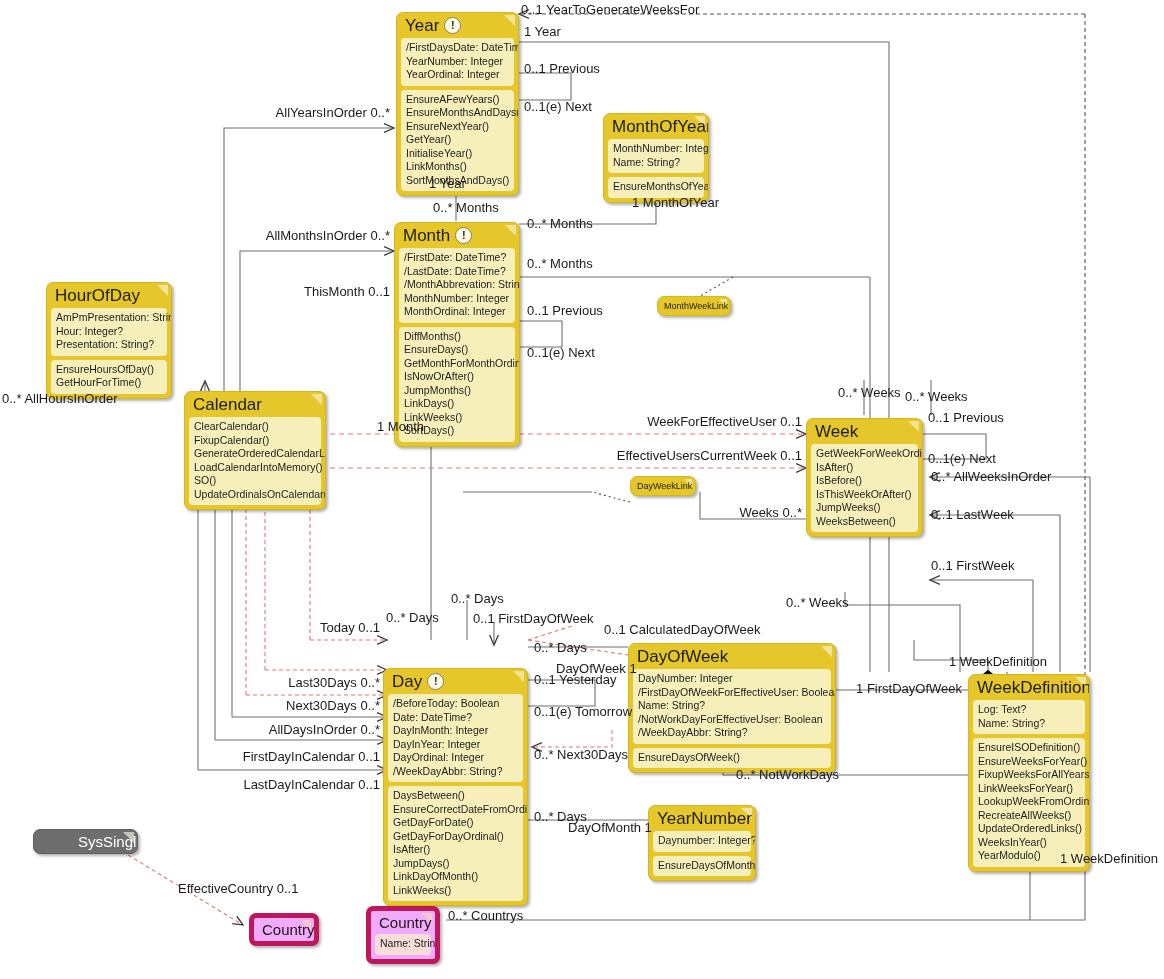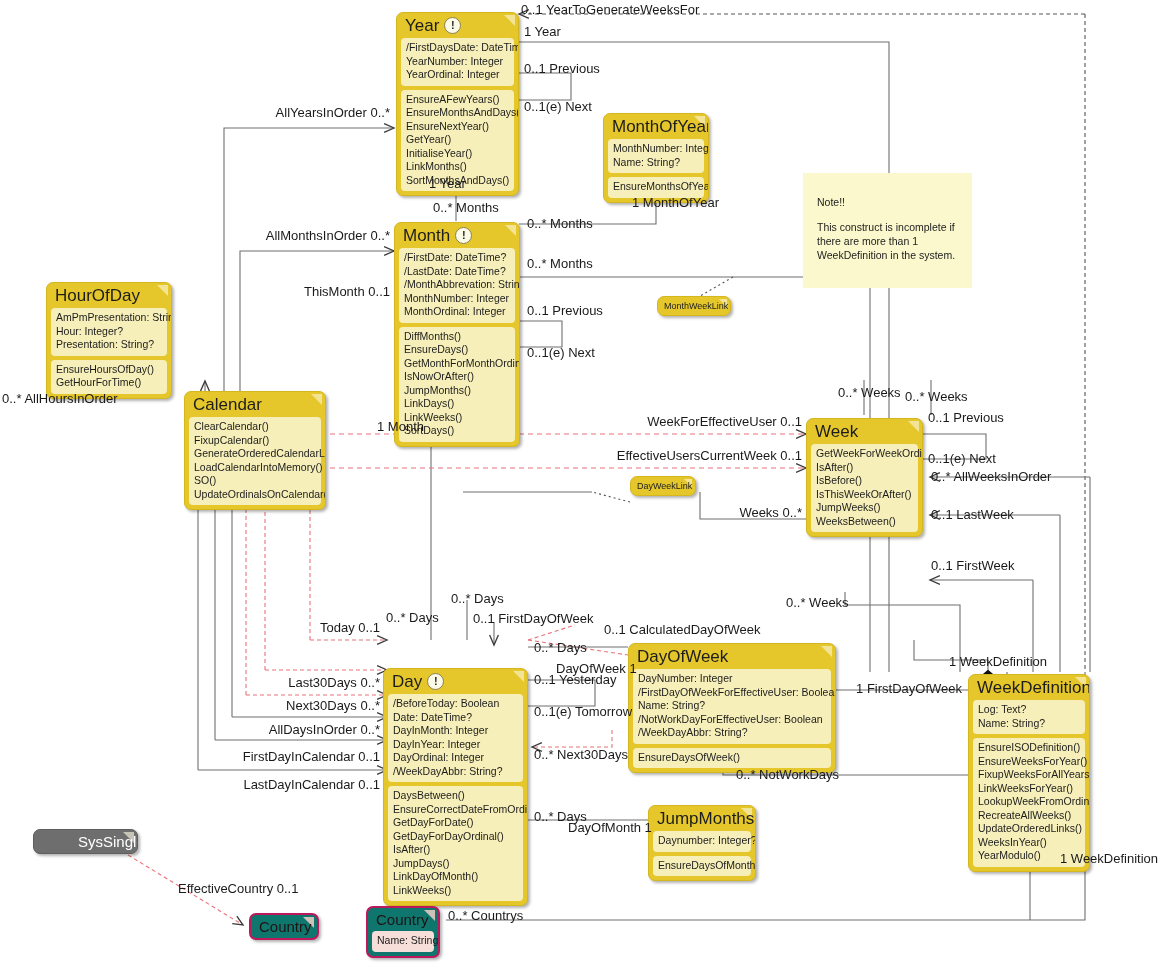--- a/index.html
+++ b/index.html
@@ -26,21 +26,21 @@
   }
   
   .uml {
     position: absolute;
     border-radius: 7px;
     box-shadow: 2px 2px 3px rgba(0,0,0,0.30);
     box-sizing: border-box;
     overflow: hidden;
   }
   .uml.yellow { background: #e5c72b; border: 1px solid #d4b71f; }
-  .uml.red    { background: #0f766e; border: 2px solid #be185d; }
+  .uml.red    { background: #f0abfc; border: 5px solid #be185d; }
   .uml.grey   { background: #6e6e6e; border: 1px solid #5f5f5f; }
 
   .uml .title {
     font-size: 17px;
     color: #1d1d1d;
     padding: 3px 8px 2px 8px;
     line-height: 20px;
     white-space: nowrap;
     position: relative;
   }
@@ -374,21 +374,21 @@
       <div>LookupWeekFromOrdinal()</div>
       <div>RecreateAllWeeks()</div>
       <div>UpdateOrderedLinks()</div>
       <div>WeeksInYear()</div>
       <div>YearModulo()</div>
     </div>
   </div>
 
   <div class="uml yellow" style="left:648px; top:805px; width:108px;">
     <div class="corner"></div>
-    <div class="title">JumpMonths</div>
+    <div class="title">YearNumber</div>
     <div class="compartment">
       <div>Daynumber: Integer?</div>
     </div>
     <div class="compartment">
       <div>EnsureDaysOfMonth()</div>
     </div>
   </div>
 
   <div class="uml grey" style="left:33px; top:829px; width:105px;">
     <div class="corner"></div>
@@ -411,27 +411,20 @@
   <div class="uml yellow" style="left:657px; top:296px; width:74px;">
     <div class="corner" style="border-top-width:8px;border-left-width:8px;"></div>
     <div class="title tiny">MonthWeekLink</div>
   </div>
 
   <div class="uml yellow" style="left:630px; top:476px; width:66px;">
     <div class="corner" style="border-top-width:8px;border-left-width:8px;"></div>
     <div class="title tiny">DayWeekLink</div>
   </div>
 
-  <div class="note" style="left:803px; top:173px; width:169px; height:115px;">
-    <div>Note!!</div>
-    <div class="gap"></div>
-    <div>This construct is incomplete if</div>
-    <div>there are more than 1</div>
-    <div>WeekDefinition in the system.</div>
-  </div>
 
   <div class="lbl" style="left:521px; top:3px;">0..1 YearToGenerateWeeksFor</div>
   <div class="lbl" style="left:524px; top:25px;">1 Year</div>
   <div class="lbl" style="left:524px; top:62px;">0..1 Previous</div>
   <div class="lbl" style="left:524px; top:100px;">0..1(e) Next</div>
   <div class="lbl right" style="left:390px; top:106px;">AllYearsInOrder 0..*</div>
   <div class="lbl" style="left:429px; top:177px;">1 Year</div>
   <div class="lbl" style="left:433px; top:201px;">0..* Months</div>
   <div class="lbl" style="left:527px; top:217px;">0..* Months</div>
   <div class="lbl" style="left:632px; top:196px;">1 MonthOfYear</div>

